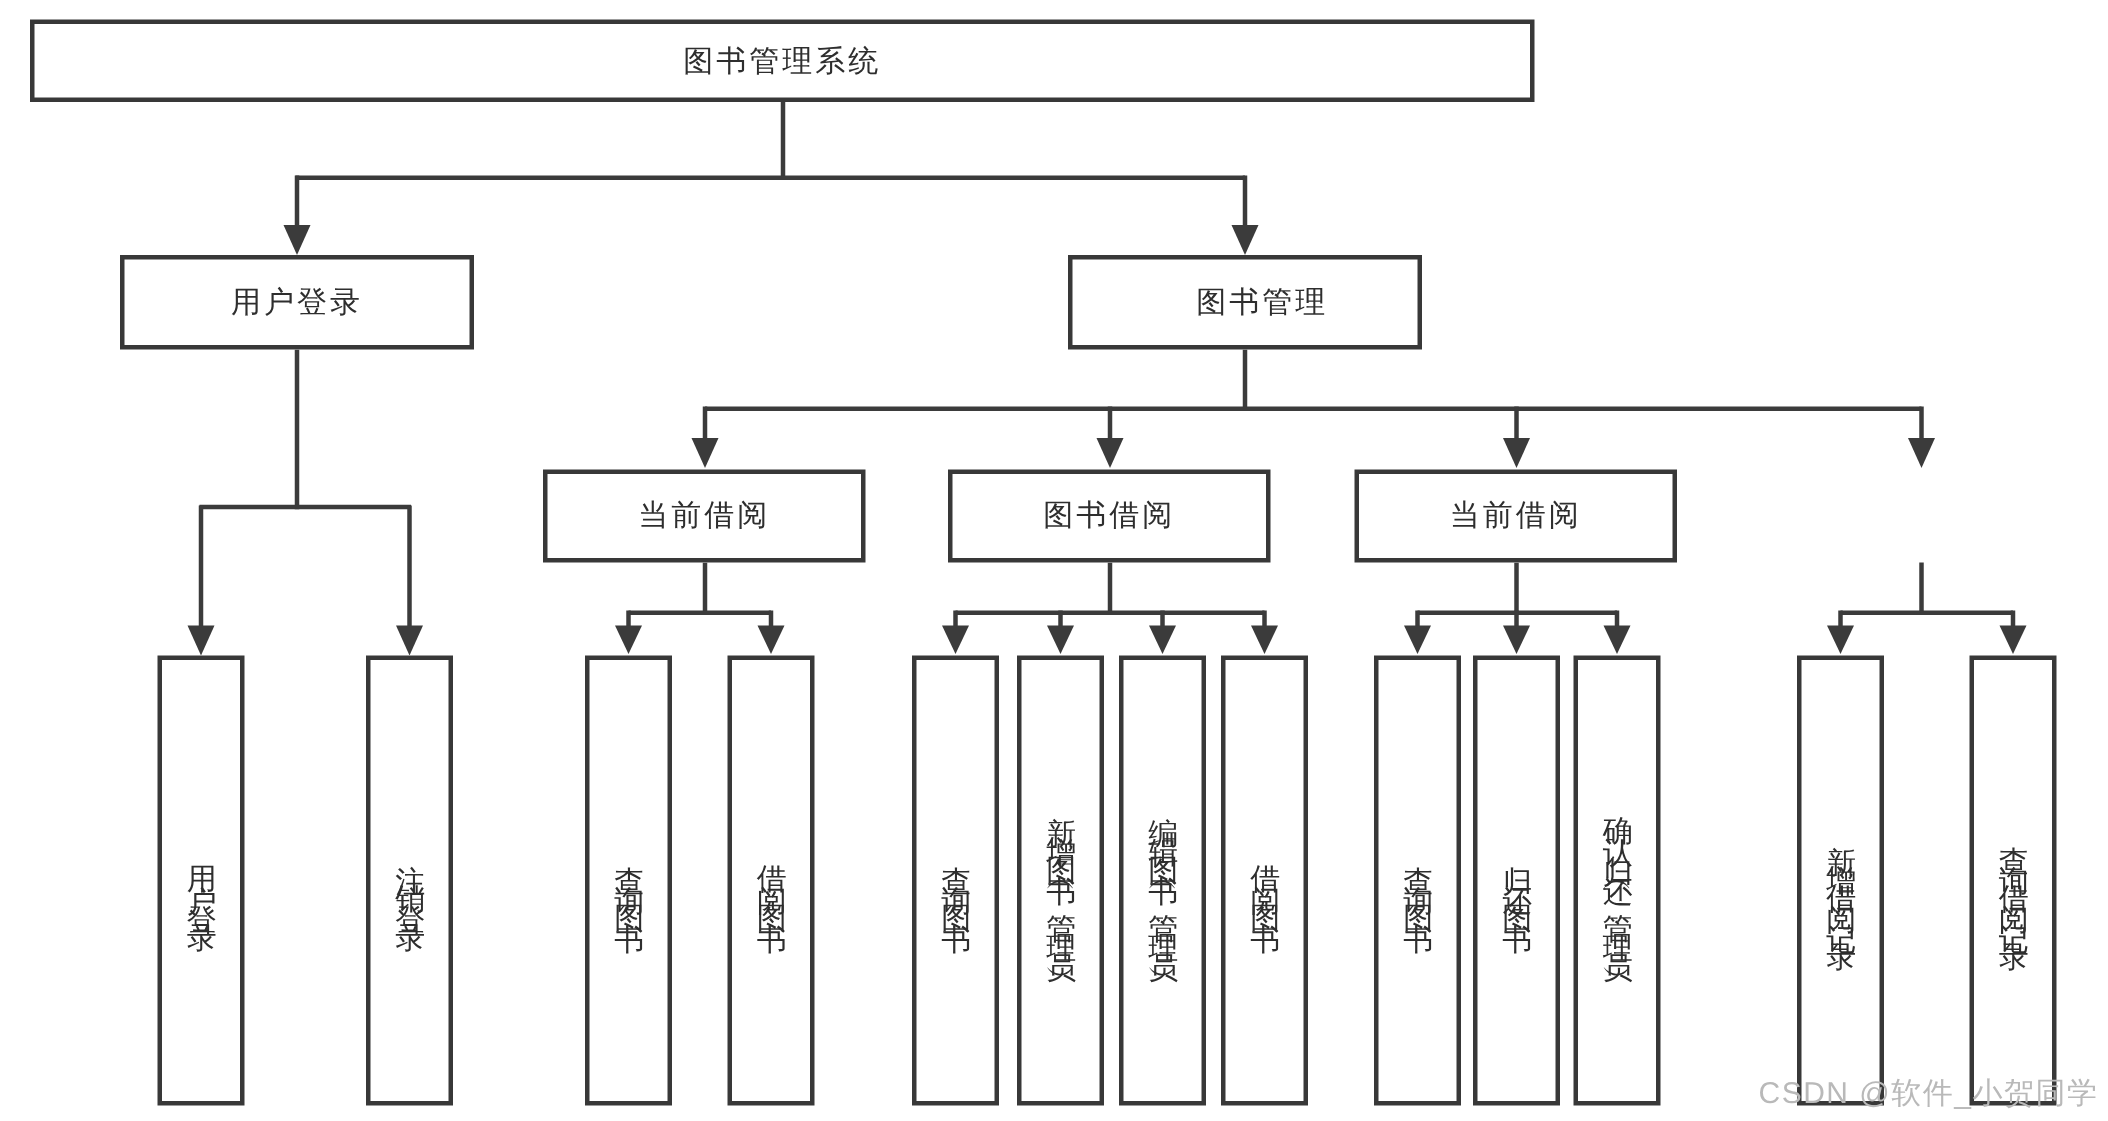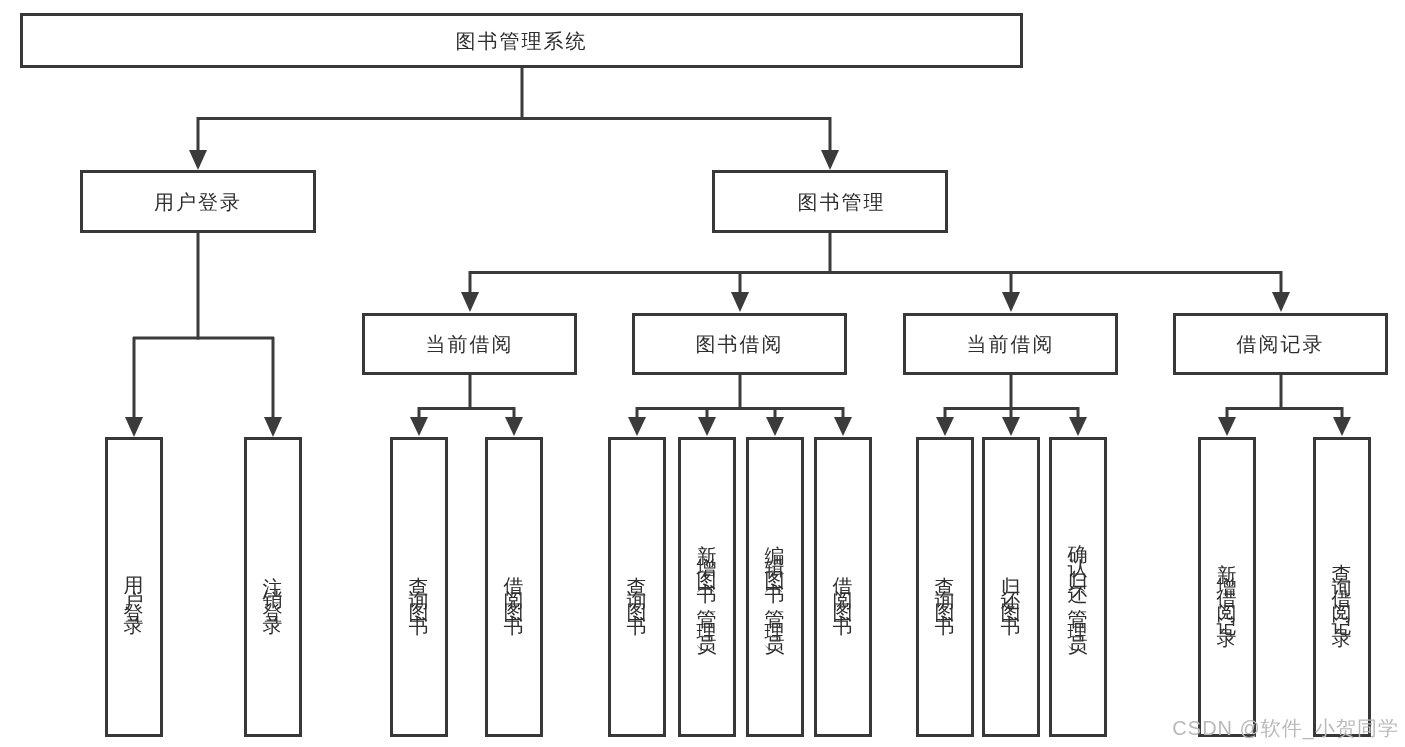--- a/index.html
+++ b/index.html
@@ -127,23 +127,20 @@
 
   <div class="node" style="left:362px;top:313px;width:215px;height:62px;">
     <span>当前借阅</span>
   </div>
   <div class="node" style="left:632px;top:313px;width:215px;height:62px;">
     <span>图书借阅</span>
   </div>
   <div class="node" style="left:903px;top:313px;width:215px;height:62px;">
     <span>当前借阅</span>
   </div>
-  <div class="node" style="left:1173px;top:313px;width:215px;height:62px;">
-    <span>借阅记录</span>
-  </div>
 
   <div class="node leaf" style="left:105px;top:437px;width:58px;height:300px;">
     <span class="vtext">用户登录</span>
   </div>
   <div class="node leaf" style="left:244px;top:437px;width:58px;height:300px;">
     <span class="vtext">注销登录</span>
   </div>
 
   <div class="node leaf" style="left:390px;top:437px;width:58px;height:300px;">
     <span class="vtext">查询图书</span>

